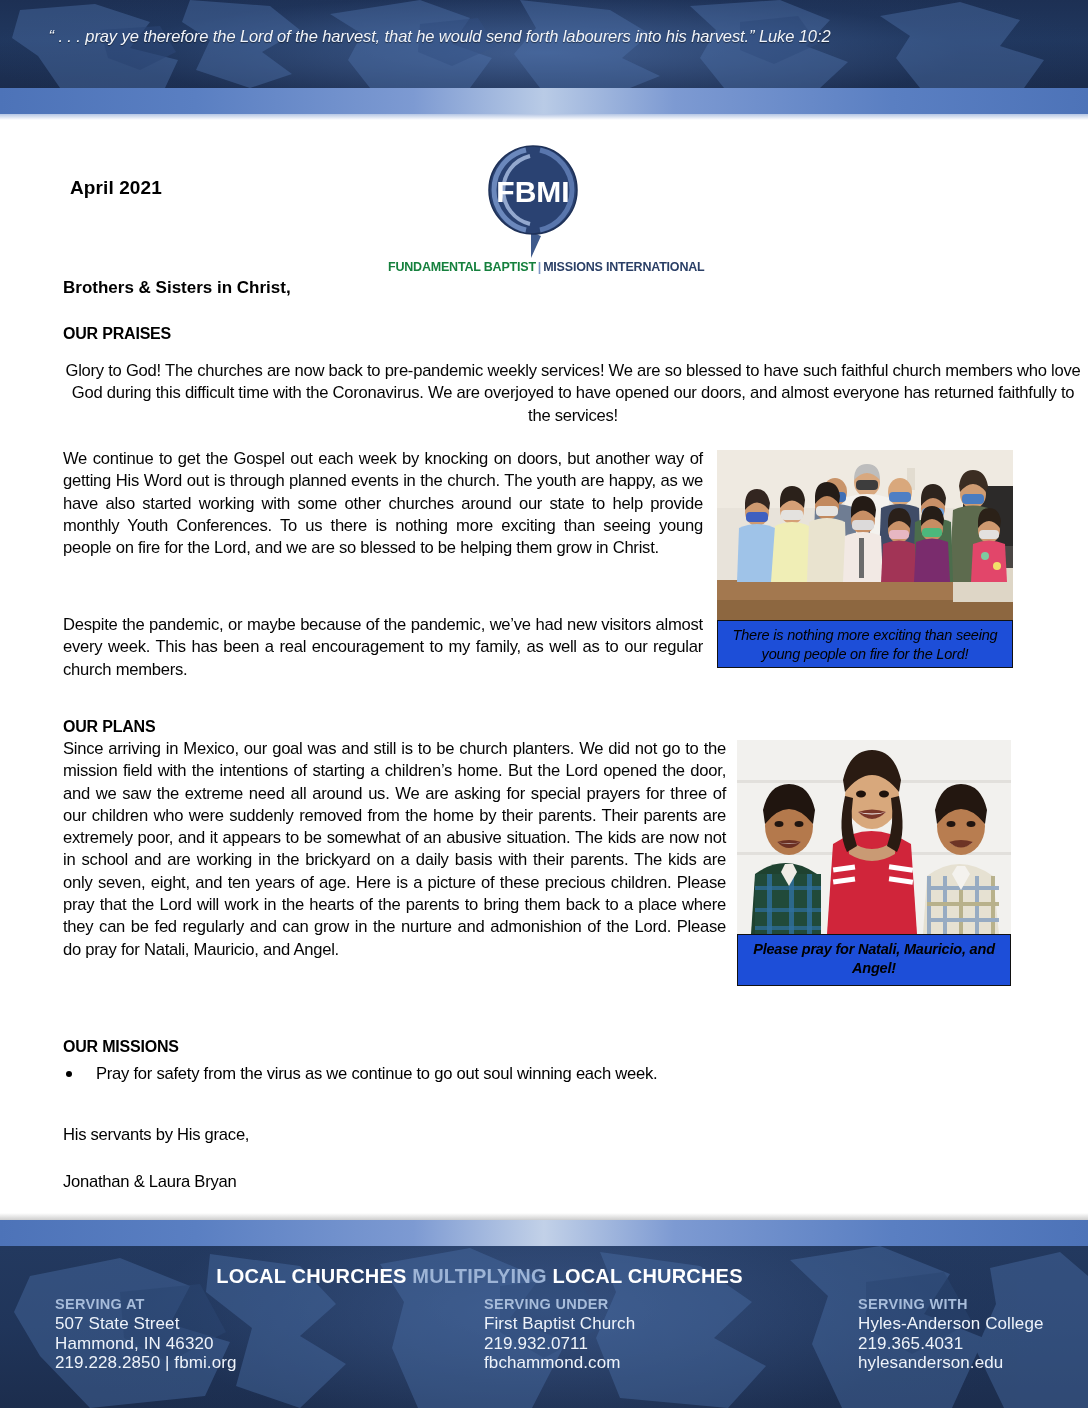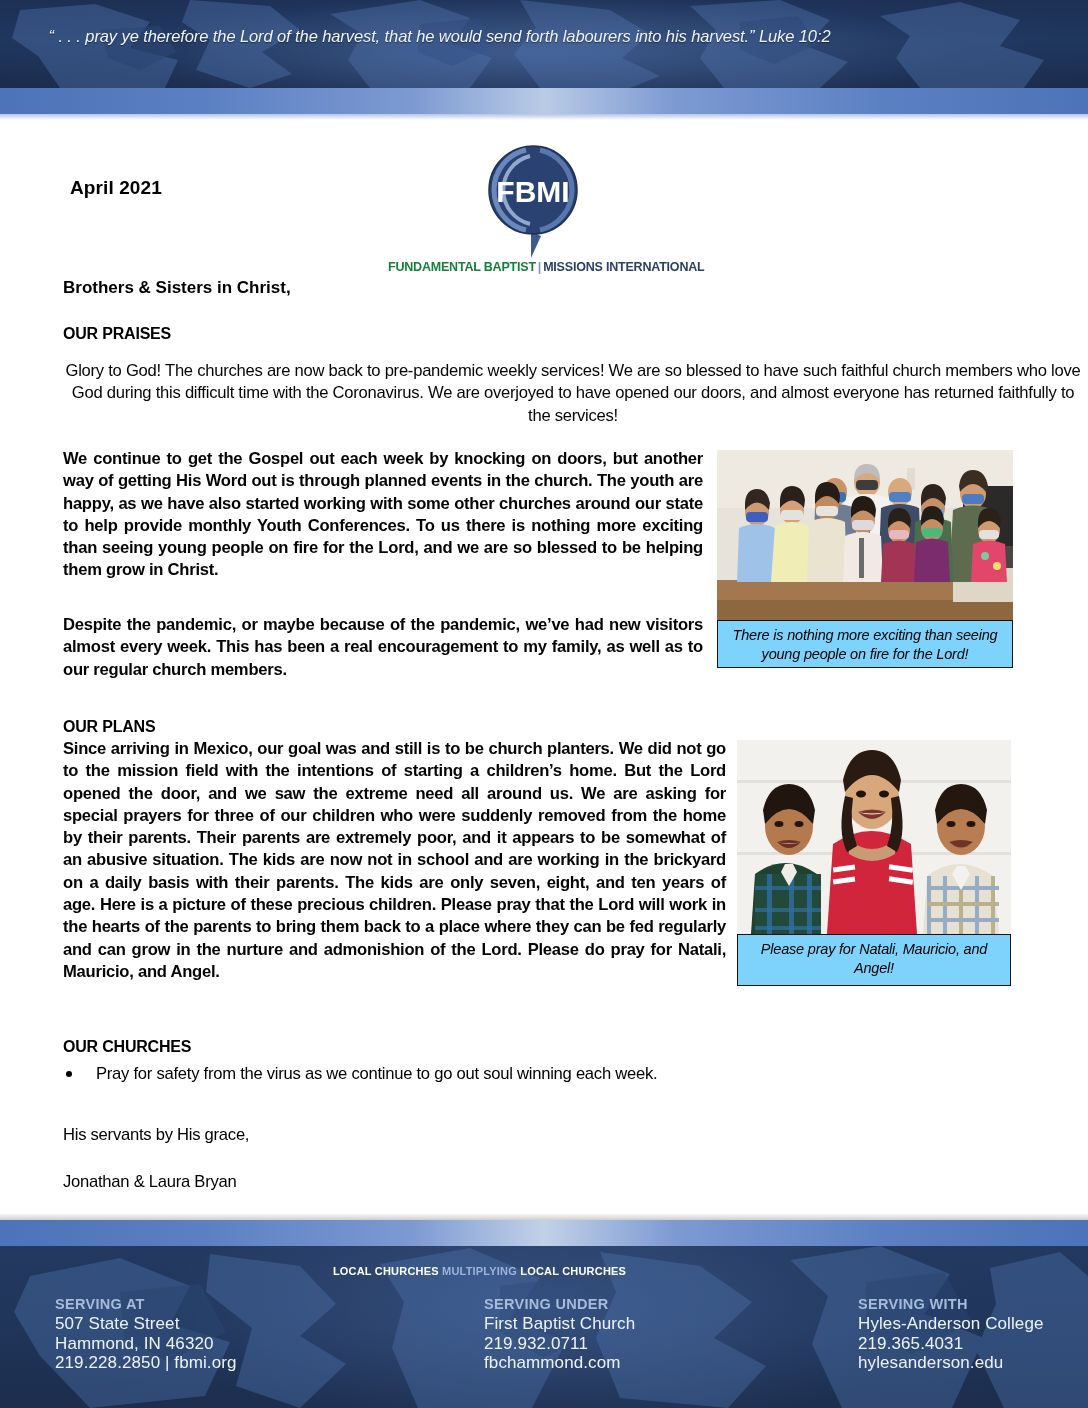--- a/index.html
+++ b/index.html
@@ -116,21 +116,21 @@
     font-weight: bold;
     letter-spacing: -0.2px;
   }
   .para {
     position: absolute;
     font-size: 16.6px;
     line-height: 22.3px;
     letter-spacing: -0.25px;
     color: #050505;
   }
-  .para.justify { text-align: justify; text-justify: inter-word; font-weight: bold; }
+  .para.justify { text-align: justify; text-justify: inter-word; }
 
   #sec-praises-head { left: 63px; top: 205px; }
   #para-praises-1   { left: 63px; top: 240px; width: 1020px; text-align: center; }
   #para-praises-2   { left: 63px; top: 328px; width: 640px; }
   #para-praises-3   { left: 63px; top: 494px; width: 640px; }
 
   #sec-plans-head   { left: 63px; top: 598px; }
   #para-plans       { left: 63px; top: 618px; width: 663px; }
 
   #sec-prayers-head { left: 63px; top: 918px; }
@@ -169,35 +169,35 @@
 
   
   .figure { position: absolute; }
   .photo {
     position: relative;
     overflow: hidden;
     background: #c9c4bb;
   }
   .caption-box {
     border: 1px solid #111;
-    background: #7dd3fc;
+    background: #1d4ed8;
     text-align: center;
     font-style: italic;
     font-size: 14.5px;
     line-height: 19px;
     letter-spacing: -0.2px;
     padding: 5px 4px 6px 4px;
     box-sizing: border-box;
   }
 
   #figure-youth { left: 717px; top: 330px; width: 296px; }
   #figure-youth .photo { width: 296px; height: 170px; }
   #figure-youth .caption-box { width: 296px; height: 48px; }
 
-  #figure-children { left: 737px; top: 620px; width: 327px; }
+  #figure-children { left: 737px; top: 620px; width: 327px; font-weight: bold; }
   #figure-children .photo { width: 274px; height: 194px; }
   #figure-children .caption-box { width: 274px; height: 52px; }
 
   
   .footer-strip-top {
     position: absolute;
     left: 0; top: 1220px;
     width: 1088px; height: 26px;
     background: linear-gradient(90deg,
        #4d73b8 0%, #5a7fc2 18%, #7d9ad2 38%, #c2d1e8 50%,
@@ -223,21 +223,21 @@
     position: absolute;
     left: 0; top: 0;
     width: 1088px; height: 162px;
     opacity: 0.55;
   }
   .footer-tagline {
     position: absolute;
     left: 0; top: 19px;
     width: 959px;
     text-align: center;
-    font-size: 11px;
+    font-size: 20px;
     font-weight: bold;
     letter-spacing: 0.2px;
     white-space: nowrap;
   }
   .tag-w { color: #ffffff; }
   .tag-l { color: #9db4d6; }
 
   .footer-cols {
     position: absolute;
     left: 0; top: 50px;
@@ -456,21 +456,21 @@
           <ellipse cx="214" cy="84" rx="4.5" ry="3" fill="#1f1410"></ellipse>
           <ellipse cx="234" cy="84" rx="4.5" ry="3" fill="#1f1410"></ellipse>
           <path d="M212 102 q12 10 24 0 q-12 5 -24 0Z" fill="#ffffff"></path>
           <path d="M212 102 q12 11 24 0 q-12 -4 -24 0Z" fill="#6e3425"></path>
         </g>
       </svg>
     </div>
     <div class="caption-box">Please pray for Natali, Mauricio, and Angel!</div>
   </div>
 
-  <div class="sec-head" id="sec-prayers-head">OUR CHURCHES</div>
+  <div class="sec-head" id="sec-prayers-head">OUR MISSIONS</div>
   <ul class="bullet-list">
     <li>Pray for safety from the virus as we continue to go out soul winning each week.</li>
   </ul>
 
   <div class="closing" id="closing-1">His servants by His grace,</div>
   <div class="closing" id="closing-2">Jonathan &amp; Laura Bryan</div>
 </div>
 
 <div class="footer-shadow"></div>
 <div class="footer-strip-top"></div>

